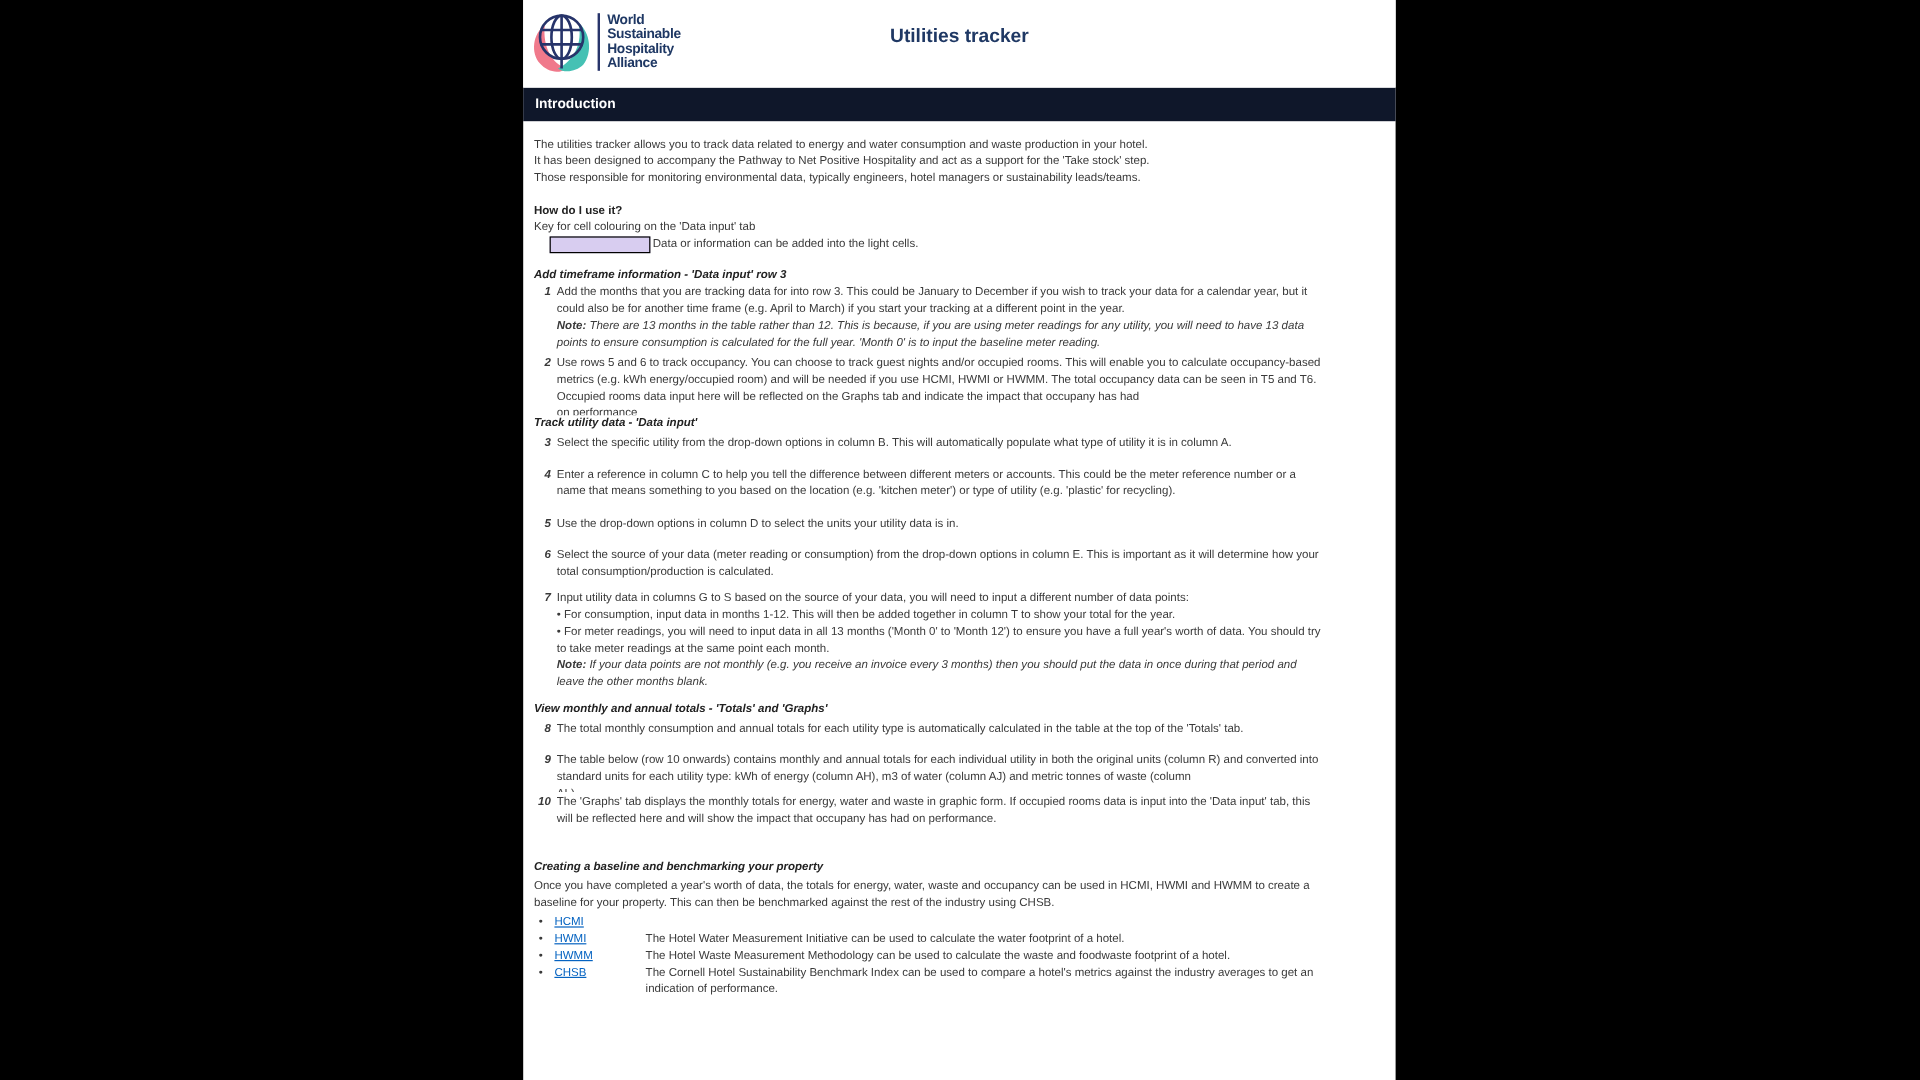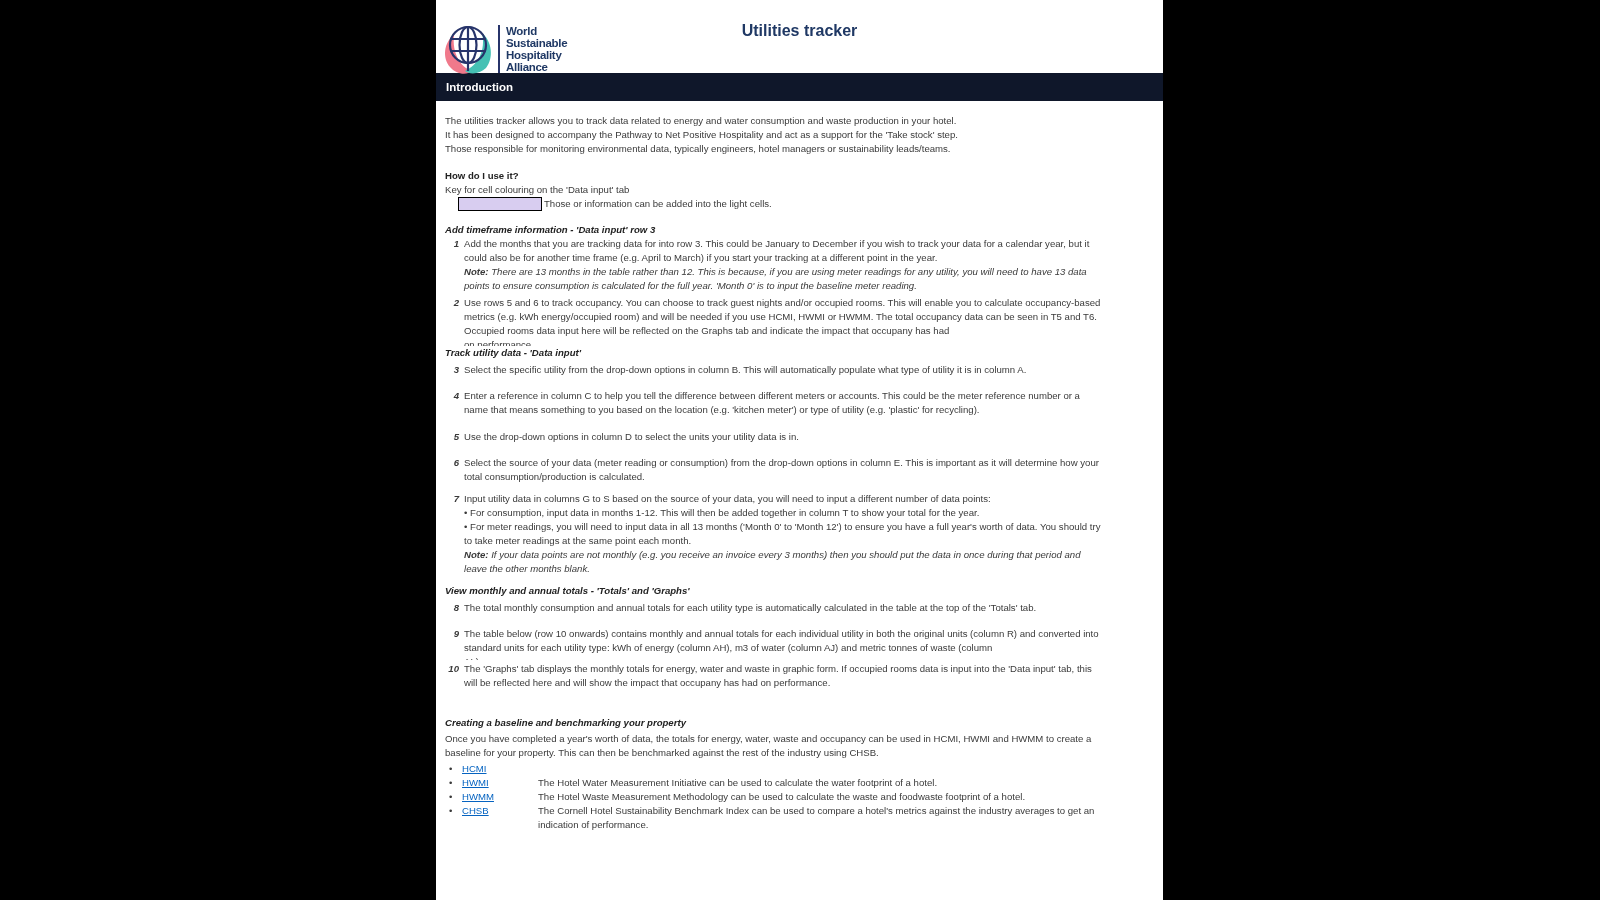--- a/index.html
+++ b/index.html
@@ -2,21 +2,21 @@
 <html><head>
 <meta charset="utf-8">
 <style>
   html,body{margin:0;padding:0;background:#000;}
   .canvas{position:relative;width:1600px;height:900px;background:#000;overflow:hidden;
           font-family:"Liberation Sans",sans-serif;}
   .sheet{position:absolute;left:436px;top:0;width:727px;height:900px;background:#ffffff;}
 
   
   .hdr{position:relative;height:73px;background:#fff;}
-  .logo{position:absolute;left:5px;top:20px;display:flex;align-items:center;}
+  .logo{position:absolute;left:5px;top:6px;display:flex;align-items:center;}
   .logo svg{display:block;}
   .logo-sep{width:2px;height:48px;background:#27346A;margin:0 6px 0 3px;}
   .logo-text{color:#1F3864;font-weight:bold;font-size:11.5px;line-height:12.2px;letter-spacing:-0.3px;}
   .title{position:absolute;left:0;right:0;top:22px;margin:0;text-align:center;
          font-size:16px;font-weight:bold;}
 
   
   .intro-bar{height:28px;display:flex;align-items:center;padding-left:10px;
              color:#fff;font-weight:bold;font-size:11.5px;}
 
@@ -86,21 +86,21 @@
       <p class="line">The utilities tracker allows you to track data related to energy and water consumption and waste production in your hotel.</p>
       <p class="line">It has been designed to accompany the Pathway to Net Positive Hospitality and act as a support for the 'Take stock' step.</p>
 
       <p class="line">Those responsible for monitoring environmental data, typically engineers, hotel managers or sustainability leads/teams.</p>
 
       <p class="h">How do I use it?</p>
       <p class="line">Key for cell colouring on the 'Data input' tab</p>
 
       <div class="keyrow">
         <span class="swatch" style="background: rgb(216, 205, 240);"></span>
-        <span class="keylabel">Those or information can be added into the light cells.</span>
+        <span class="keylabel">Data or information can be added into the light cells.</span>
       </div>
 
       <p class="sech mt5">Add timeframe information - 'Data input' row 3</p>
       <div class="step mt0">
         <span class="num">1</span>
         <div class="stxt">
           <div>Add the months that you are tracking data for into row 3. This could be January to December if you wish to track your data for a calendar year, but it could also be for another time frame (e.g. April to March) if you start your tracking at a different point in the year.</div>
           <div>
             <span class="note-lbl">Note:</span>
             <span class="note-txt">There are 13 months in the table rather than 12. This is because, if you are using meter readings for any utility, you will need to have 13 data points to ensure consumption is calculated for the full year. 'Month 0' is to input the baseline meter reading.</span>

